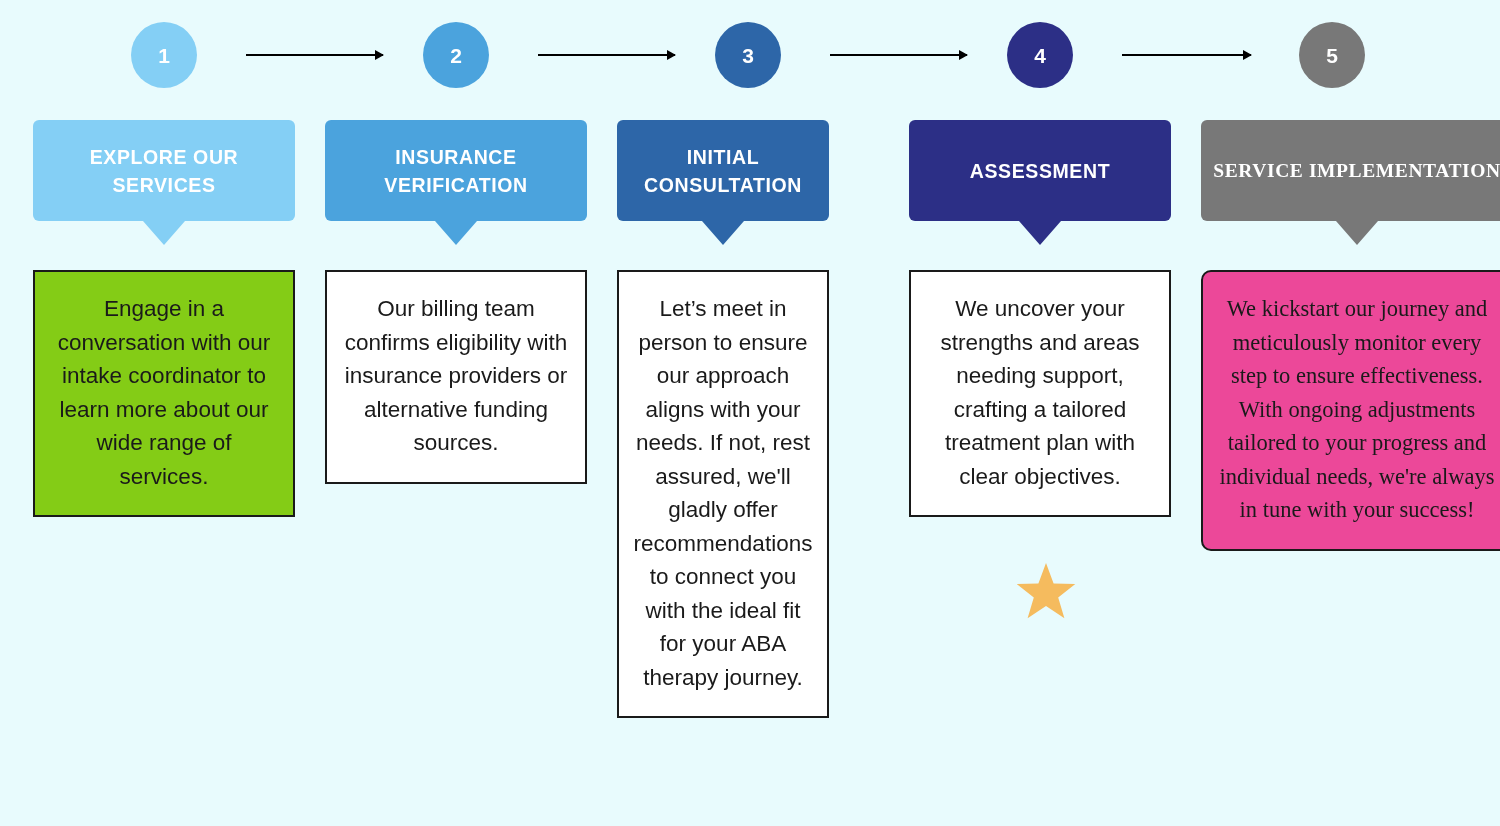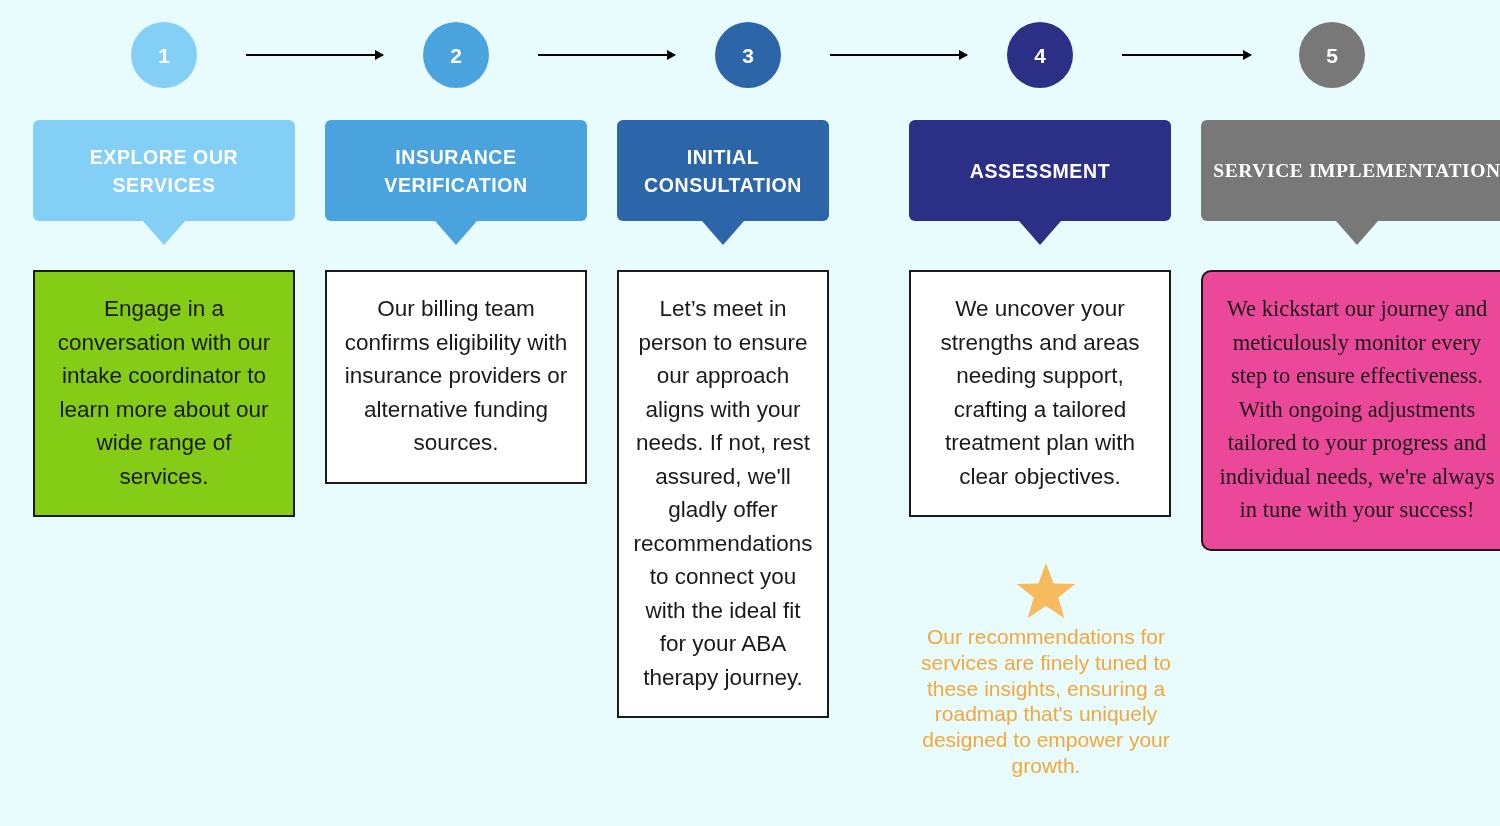--- a/index.html
+++ b/index.html
@@ -222,16 +222,15 @@
     </div>
     <div class="body-box" style="background: #ec4899; border-color: rgb(26, 26, 26); color: rgb(26, 26, 26); border-radius: 10px;">
       <span>We kickstart our journey and meticulously monitor every step to ensure effectiveness. With ongoing adjustments tailored to your progress and individual needs, we're always in tune with your success!</span>
     </div>
   </div>
 
   <div class="note" style="left:903px; top:552px; width:286px;">
     <svg class="star" width="60" height="58" viewBox="0 0 60 58" aria-hidden="true">
       <polygon points="30,1 37.6,21.4 59.3,22.1 42.2,35.4 48.4,56.2 30,43.9 11.6,56.2 17.8,35.4 0.7,22.1 22.4,21.4" fill="#f5bb5e"></polygon>
     </svg>
-    <div class="note-text" style="color:#f2a83c;">Our recommendations for services are finely tuned to these insights, ensuring a roadmap that's uniquely designed to empower your growth.</div>
   </div>
 
 </div>
 
 </body></html>

